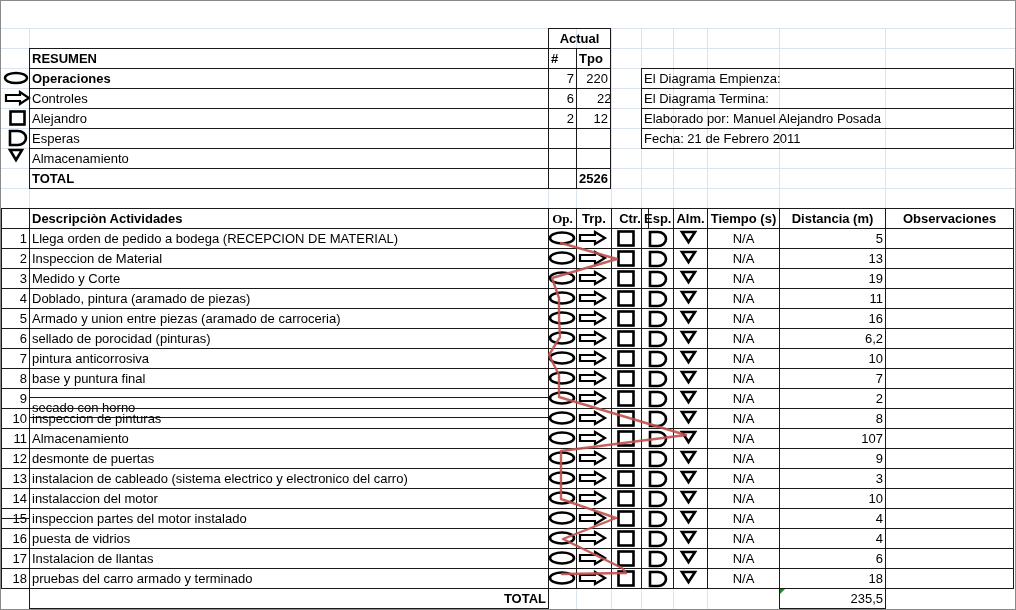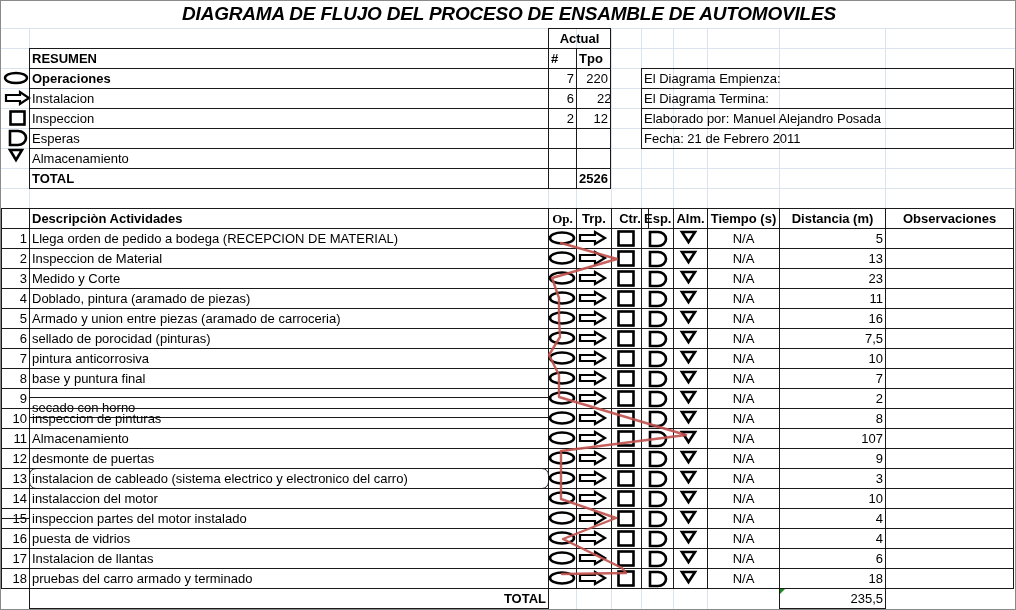--- a/index.html
+++ b/index.html
@@ -41,50 +41,49 @@
     <div class="grid-h" style="top:67px"></div>
     <div class="grid-h" style="top:87px"></div>
     <div class="grid-h" style="top:107px"></div>
     <div class="grid-h" style="top:127px"></div>
     <div class="grid-h" style="top:147px"></div>
     <div class="grid-h" style="top:167px"></div>
     <div class="grid-h" style="top:187px"></div>
     <div class="grid-h" style="top:207px"></div>
   </div>
 
-  <div class="title">DIAGRAMA DE FLUJO DEL PROCESO DE  ENSAMBLE DE AUTOMOVILES</div>
 
   <div>
     <div class="cell b bold center" style="left:547px; top:27px; width:63px; height:21px;">Actual</div>
 
     <div class="cell b bold" style="left:28px; top:47px; width:520px; height:21px;">RESUMEN</div>
     <div class="cell b bold" style="left:547px; top:47px; width:29px; height:21px;">#</div>
     <div class="cell b bold" style="left:575px; top:47px; width:35px; height:21px;">Tpo</div>
 
     <div>
       <svg class="sym" style="left:3px; top:70px;" width="26" height="14">
         <ellipse cx="12" cy="7" rx="11" ry="5" fill="none" stroke="#000" stroke-width="2.4"></ellipse>
         </svg>
       <div class="cell b" style="left:28px; top:67px; width:520px; height:21px;font-weight:bold;">Operaciones</div>
       <div class="cell b right" style="left:547px; top:67px; width:29px; height:21px;">7</div>
       <div class="cell b right" style="left:575px; top:67px; width:35px; height:21px;">220</div>
     </div>
     <div>
       <svg class="sym" style="left:4px; top:90px;" width="26" height="14">
         <path d="M1 4 H15 V1 L24 7 L15 13 V10 H1 Z" fill="#fff" stroke="#000" stroke-width="2.2" stroke-linejoin="miter"></path>
         </svg>
-      <div class="cell b" style="left:28px; top:87px; width:520px; height:21px;">Instalacion</div>
+      <div class="cell b" style="left:28px; top:87px; width:520px; height:21px;">Controles</div>
       <div class="cell b right" style="left:547px; top:87px; width:29px; height:21px;">6</div>
       <div class="cell b right" style="left:575px; top:87px; width:35px; height:21px;padding-left:20px;">2294</div>
     </div>
     <div>
       <svg class="sym" style="left:8px; top:109px;" width="18" height="16">
         <rect x="1.5" y="1.5" width="14" height="13" fill="none" stroke="#000" stroke-width="2.6"></rect>
         </svg>
-      <div class="cell b" style="left:28px; top:107px; width:520px; height:21px;">Inspeccion</div>
+      <div class="cell b" style="left:28px; top:107px; width:520px; height:21px;">Alejandro</div>
       <div class="cell b right" style="left:547px; top:107px; width:29px; height:21px;">2</div>
       <div class="cell b right" style="left:575px; top:107px; width:35px; height:21px;">12</div>
     </div>
     <div>
       <svg class="sym" style="left:7px; top:128px;" width="22" height="18">
         <path d="M2 2 H10 A8 7 0 0 1 10 16 H2 Z" fill="none" stroke="#000" stroke-width="2.6"></path>
         </svg>
       <div class="cell b" style="left:28px; top:127px; width:520px; height:21px;">Esperas</div>
       <div class="cell b right" style="left:547px; top:127px; width:29px; height:21px;"></div>
       <div class="cell b right" style="left:575px; top:127px; width:35px; height:21px;"></div>
@@ -198,21 +197,21 @@
           </svg>
           <div class="cell b " style="left: 640px; top: 267px; width: 33px; height: 21px;"></div>
           <svg class="sym" width="22" height="18" style="left: 647px; top: 269px;">
             <path d="M2 2 H10 A8 7 0 0 1 10 16 H2 Z" fill="none" stroke="#000" stroke-width="2.6"></path>
           </svg>
           <div class="cell b " style="left: 672px; top: 267px; width: 35px; height: 21px;"></div>
           <svg class="sym" width="18" height="14" style="left: 679px; top: 269px;">
             <path d="M2 2 H15 L8.5 12 Z" fill="none" stroke="#000" stroke-width="2.6"></path>
           </svg>
           <div class="cell b center" style="left: 706px; top: 267px; width: 73px; height: 21px;">N/A</div>
-          <div class="cell b right" style="left: 778px; top: 267px; width: 107px; height: 21px;">23</div>
+          <div class="cell b right" style="left: 778px; top: 267px; width: 107px; height: 21px;">19</div>
           <div class="cell b " style="left: 884px; top: 267px; width: 129px; height: 21px;"></div>
         </div>
         <div>
           <div class="cell b right" style="left: 0px; top: 287px; width: 29px; height: 21px;">4</div>
           <div class="cell b " style="left: 28px; top: 287px; width: 520px; height: 21px;">Doblado, pintura (aramado de piezas)</div>
           <div class="cell b " style="left: 547px; top: 287px; width: 29px; height: 21px;"></div>
           <svg class="sym" width="28" height="14" style="left: 548px; top: 290px;">
             <ellipse cx="13" cy="7" rx="12" ry="5.5" fill="none" stroke="#000" stroke-width="2.6"></ellipse>
           </svg>
           <div class="cell b " style="left: 575px; top: 287px; width: 36px; height: 21px;"></div>
@@ -279,21 +278,21 @@
           </svg>
           <div class="cell b " style="left: 640px; top: 327px; width: 33px; height: 21px;"></div>
           <svg class="sym" width="22" height="18" style="left: 647px; top: 329px;">
             <path d="M2 2 H10 A8 7 0 0 1 10 16 H2 Z" fill="none" stroke="#000" stroke-width="2.6"></path>
           </svg>
           <div class="cell b " style="left: 672px; top: 327px; width: 35px; height: 21px;"></div>
           <svg class="sym" width="18" height="14" style="left: 679px; top: 329px;">
             <path d="M2 2 H15 L8.5 12 Z" fill="none" stroke="#000" stroke-width="2.6"></path>
           </svg>
           <div class="cell b center" style="left: 706px; top: 327px; width: 73px; height: 21px;">N/A</div>
-          <div class="cell b right" style="left: 778px; top: 327px; width: 107px; height: 21px;">7,5</div>
+          <div class="cell b right" style="left: 778px; top: 327px; width: 107px; height: 21px;">6,2</div>
           <div class="cell b " style="left: 884px; top: 327px; width: 129px; height: 21px;"></div>
         </div>
         <div>
           <div class="cell b right" style="left: 0px; top: 347px; width: 29px; height: 21px;">7</div>
           <div class="cell b " style="left: 28px; top: 347px; width: 520px; height: 21px;">pintura anticorrosiva</div>
           <div class="cell b " style="left: 547px; top: 347px; width: 29px; height: 21px;"></div>
           <svg class="sym" width="28" height="14" style="left: 548px; top: 350px;">
             <ellipse cx="13" cy="7" rx="12" ry="5.5" fill="none" stroke="#000" stroke-width="2.6"></ellipse>
           </svg>
           <div class="cell b " style="left: 575px; top: 347px; width: 36px; height: 21px;"></div>
@@ -446,21 +445,21 @@
           <div class="cell b " style="left: 672px; top: 447px; width: 35px; height: 21px;"></div>
           <svg class="sym" width="18" height="14" style="left: 679px; top: 449px;">
             <path d="M2 2 H15 L8.5 12 Z" fill="none" stroke="#000" stroke-width="2.6"></path>
           </svg>
           <div class="cell b center" style="left: 706px; top: 447px; width: 73px; height: 21px;">N/A</div>
           <div class="cell b right" style="left: 778px; top: 447px; width: 107px; height: 21px;">9</div>
           <div class="cell b " style="left: 884px; top: 447px; width: 129px; height: 21px;"></div>
         </div>
         <div>
           <div class="cell b right" style="left: 0px; top: 467px; width: 29px; height: 21px;">13</div>
-          <div class="cell b " style="left: 28px; top: 467px; width: 520px; height: 21px; border-radius: 7px;">instalacion de cableado (sistema electrico y electronico del carro)</div>
+          <div class="cell b " style="left: 28px; top: 467px; width: 520px; height: 21px;">instalacion de cableado (sistema electrico y electronico del carro)</div>
           <div class="cell b " style="left: 547px; top: 467px; width: 29px; height: 21px;"></div>
           <svg class="sym" width="28" height="14" style="left: 548px; top: 470px;">
             <ellipse cx="13" cy="7" rx="12" ry="5.5" fill="none" stroke="#000" stroke-width="2.6"></ellipse>
           </svg>
           <div class="cell b " style="left: 575px; top: 467px; width: 36px; height: 21px;"></div>
           <svg class="sym" width="28" height="14" style="left: 578px; top: 470px;">
             <path d="M1 4 H16 V1 L26 7 L16 13 V10 H1 Z" fill="#fff" stroke="#000" stroke-width="2.2"></path>
           </svg>
           <div class="cell b " style="left: 610px; top: 467px; width: 31px; height: 21px;"></div>
           <svg class="sym" width="20" height="17" style="left: 616px; top: 469px;">

